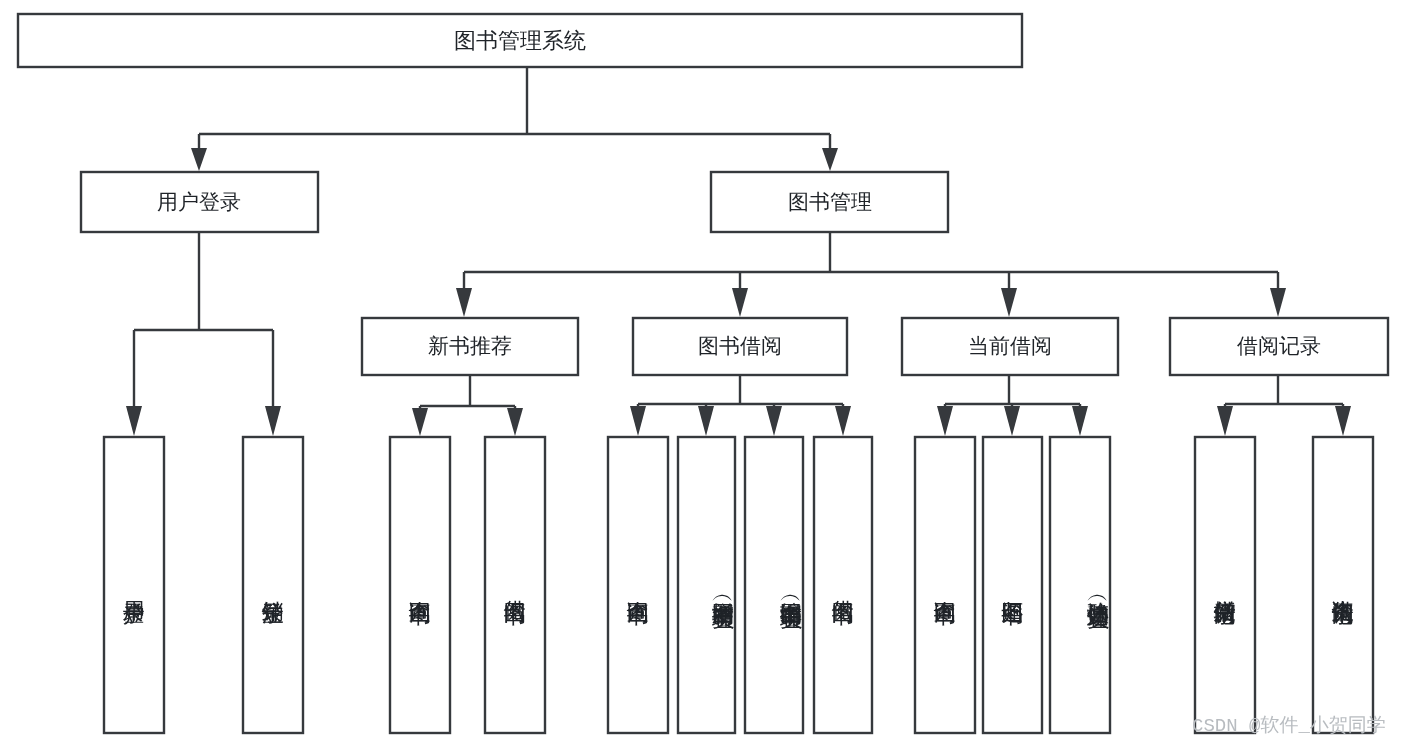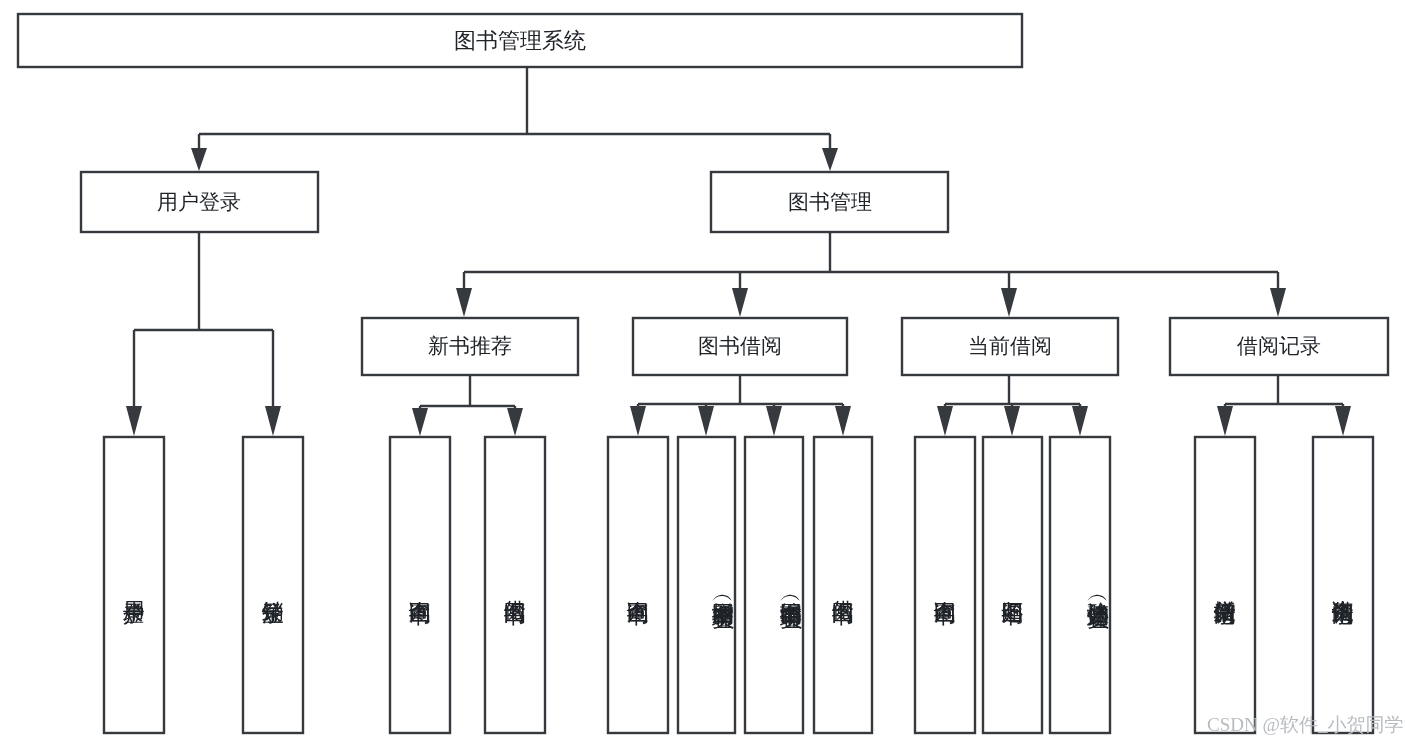--- a/index.html
+++ b/index.html
@@ -66,26 +66,25 @@
     letter-spacing: 1px;
     white-space: nowrap;
     display: flex;
     align-items: center;
     justify-content: center;
     pointer-events: none;
     user-select: none;
   }
   .watermark {
     position: absolute;
-    font-family: Liberation Serif, serif;
+    font-family: Liberation Mono, monospace;
     font-size: 19px;
     color: #b8bcc0;
     white-space: nowrap;
     user-select: none;
-    margin-left: 15px;
   }
 </style>
 </head>
 <body>
 
 <div id="diagram-root">
 
   <svg id="tree-svg" viewBox="0 0 1405 747">
 
     <g>

